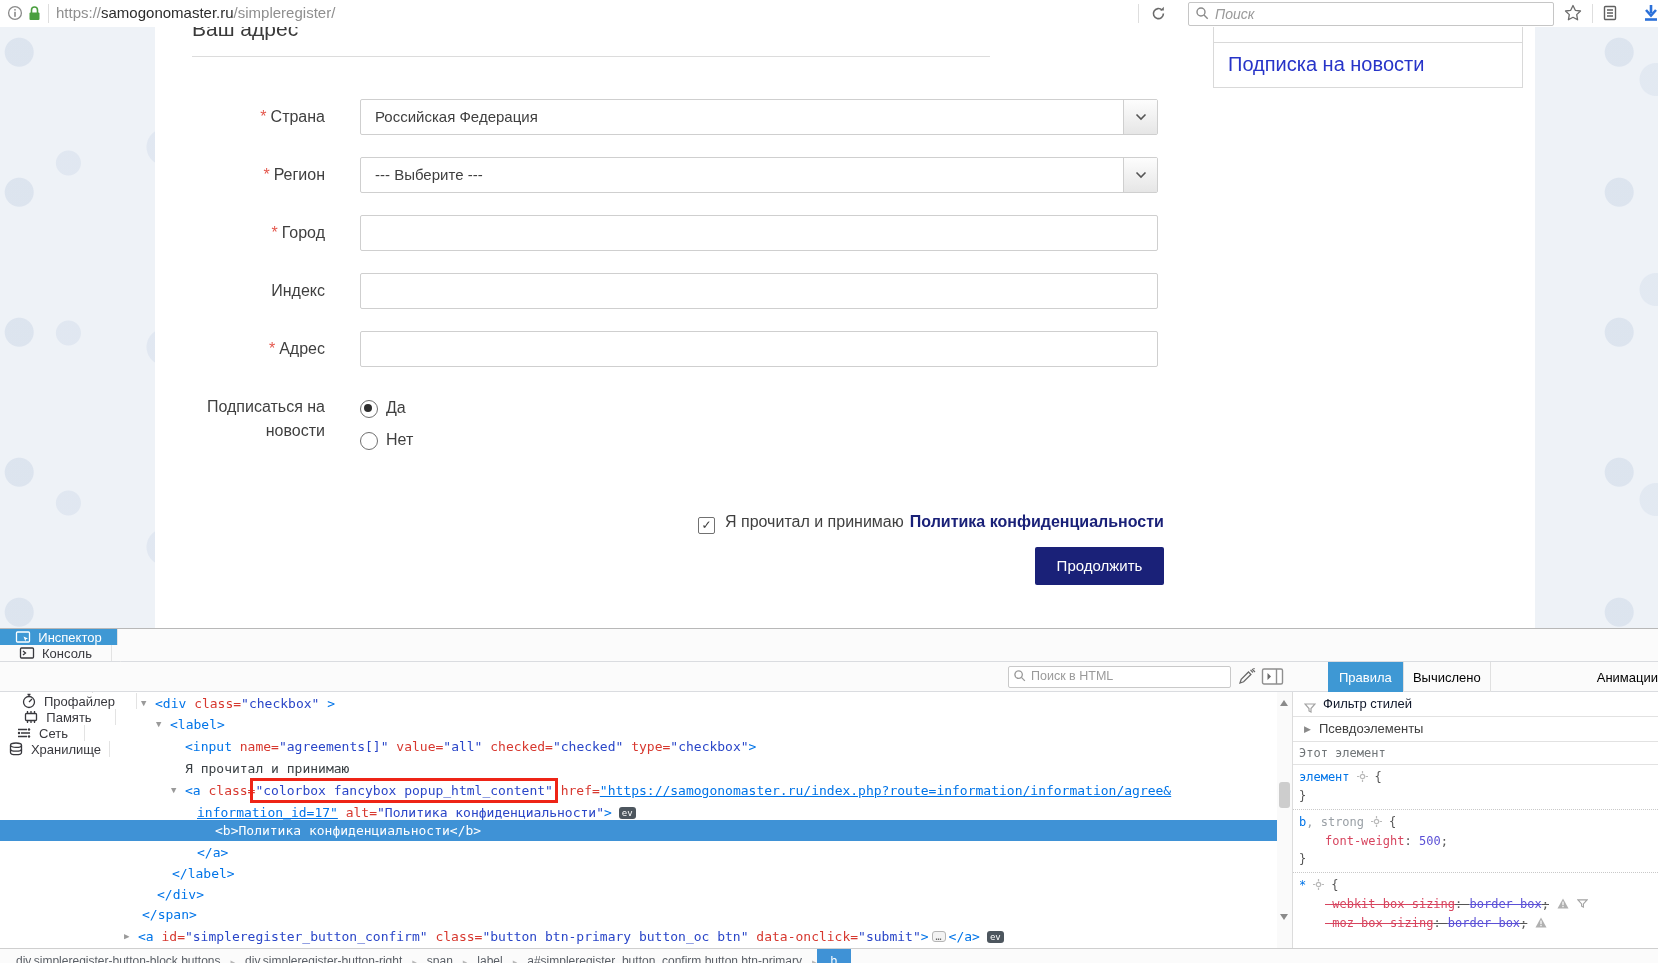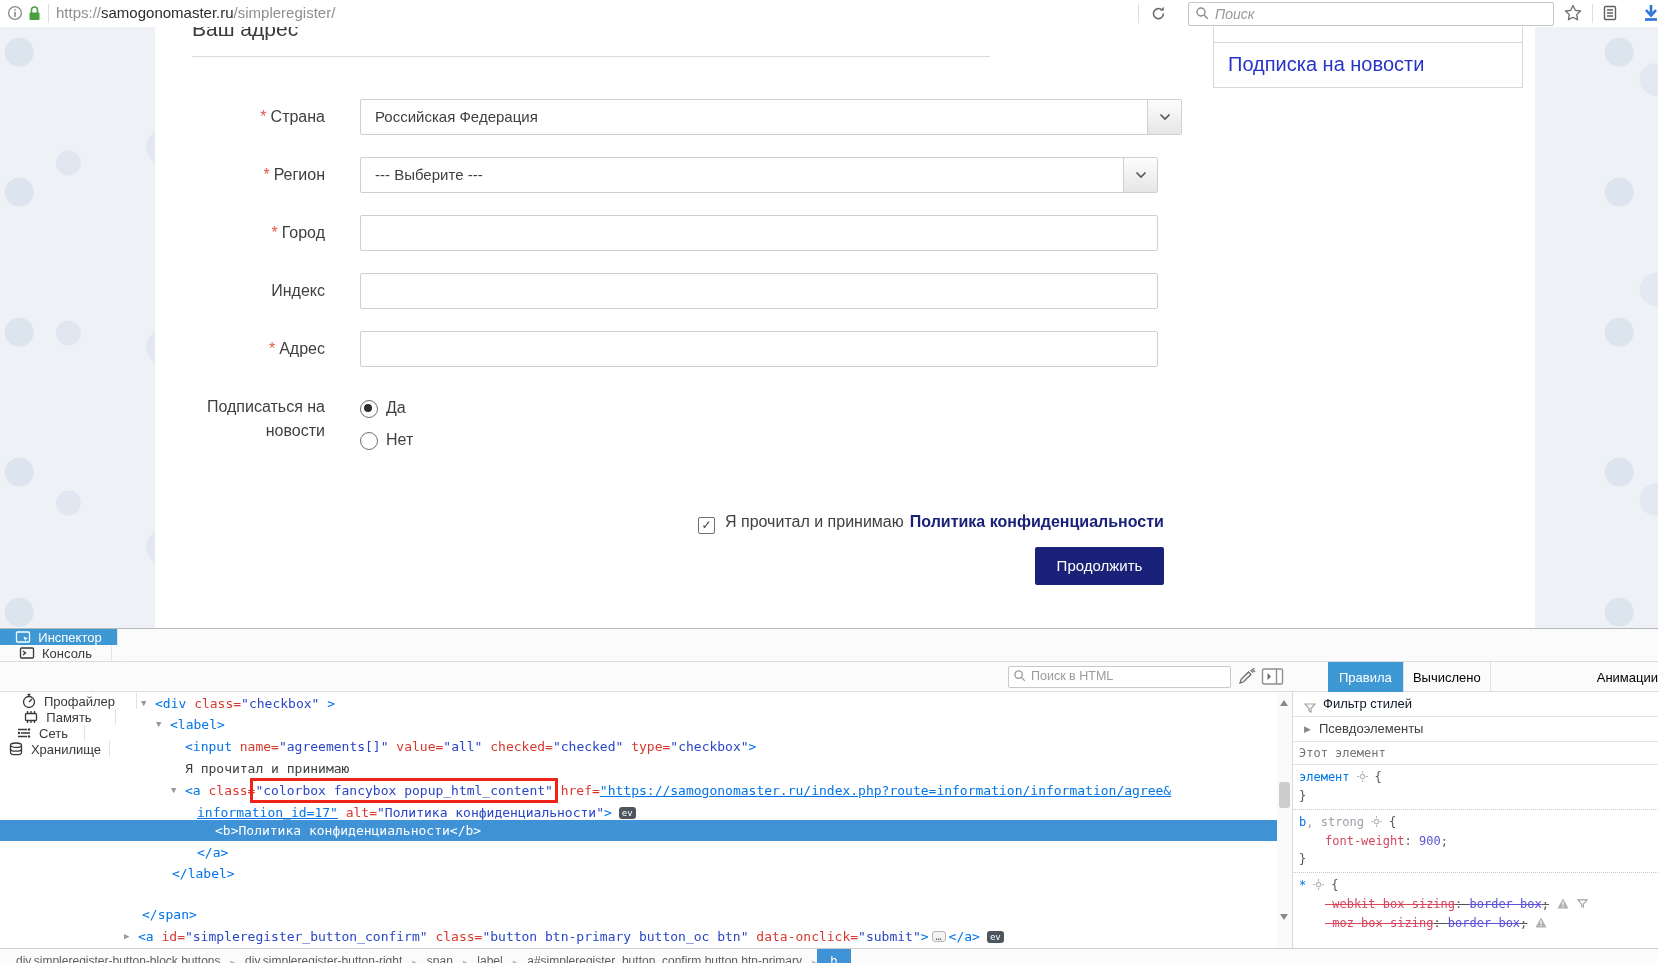--- a/index.html
+++ b/index.html
@@ -177,21 +177,21 @@
         </svg>
     </span>
   </div>
 
   <div id="page">
     <div id="content-white"></div>
     <div id="page-heading">Ваш адрес</div>
     <div id="heading-rule"></div>
     <div id="form-rows">
         <div class="f-label" style="top: 81px;"><span class="req">*</span>Страна</div>
-        <div class="f-input f-select" style="top: 72px; padding-left: 24px;">
+        <div class="f-input f-select" style="top: 72px;">
           <span class="val">Российская Федерация</span>
           <span class="arrow">
             <svg width="12" height="8" viewBox="0 0 12 8">
               <path d="M1.5 1.5L6 6l4.5-4.5" fill="none" stroke="#555" stroke-width="1.6"></path>
             </svg>
           </span>
         </div>
         <div class="f-label" style="top: 139px;"><span class="req">*</span>Регион</div>
         <div class="f-input f-select" style="top: 130px;">
           <span class="val">--- Выберите ---</span>
@@ -344,20 +344,21 @@
     <div id="dt-markup">
         <div class="mk-row" style="top: 1px;"><span class="mk-tw" style="left: 141px;">▼</span><span class="mk-line" style="padding-left: 155px;"><span class="mk-tag">&lt;div</span><span class="mk-attr"> class=</span><span class="mk-val">"checkbox"</span><span class="mk-tag"> &gt;</span></span></div>
         <div class="mk-row" style="top: 22px;"><span class="mk-tw" style="left: 156px;">▼</span><span class="mk-line" style="padding-left: 170px;"><span class="mk-tag">&lt;label&gt;</span></span></div>
         <div class="mk-row" style="top: 44px;"><span class="mk-line" style="padding-left: 185px;"><span class="mk-tag">&lt;input</span><span class="mk-attr"> name=</span><span class="mk-val">"agreements[]"</span><span class="mk-attr"> value=</span><span class="mk-val">"all"</span><span class="mk-attr"> checked=</span><span class="mk-val">"checked"</span><span class="mk-attr"> type=</span><span class="mk-val">"checkbox"</span><span class="mk-tag">&gt;</span></span></div>
         <div class="mk-row" style="top: 66px;"><span class="mk-line" style="padding-left: 185px;"><span class="mk-txt">Я прочитал и принимаю</span></span></div>
         <div class="mk-row" style="top: 88px;"><span class="mk-tw" style="left: 171px;">▼</span><span class="mk-line" style="padding-left: 185px;"><span class="mk-tag">&lt;a</span><span class="mk-attr"> class=</span><span class="mk-val mk-redbox">"colorbox fancybox popup_html_content"</span><span class="mk-attr"> href=</span><span class="mk-link">"https://samogonomaster.ru/index.php?route=information/information/agree&amp;</span></span></div>
         <div class="mk-row" style="top: 110px;"><span class="mk-line" style="padding-left: 197px;"><span class="mk-link">information_id=17"</span><span class="mk-attr"> alt=</span><span class="mk-val">"Политика конфиденциальности"</span><span class="mk-tag">&gt;</span><span class="mk-ev">ev</span></span></div>
         <div class="mk-row sel" style="top: 128px;"><span class="mk-line" style="padding-left: 215px;"><span class="mk-tag">&lt;b&gt;</span><span class="mk-txt">Политика конфиденциальности</span><span class="mk-tag">&lt;/b&gt;</span></span></div>
         <div class="mk-row" style="top: 150px;"><span class="mk-line" style="padding-left: 197px;"><span class="mk-tag">&lt;/a&gt;</span></span></div>
         <div class="mk-row" style="top: 171px;"><span class="mk-line" style="padding-left: 172px;"><span class="mk-tag">&lt;/label&gt;</span></span></div>
+        <div class="mk-row" style="top: 192px;"><span class="mk-line" style="padding-left: 157px;"><span class="mk-tag">&lt;/div&gt;</span></span></div>
         <div class="mk-row" style="top: 212px;"><span class="mk-line" style="padding-left: 142px;"><span class="mk-tag">&lt;/span&gt;</span></span></div>
         <div class="mk-row" style="top: 234px;"><span class="mk-tw" style="left: 124px;">▶</span><span class="mk-line" style="padding-left: 138px;"><span class="mk-tag">&lt;a</span><span class="mk-attr"> id=</span><span class="mk-val">"simpleregister_button_confirm"</span><span class="mk-attr"> class=</span><span class="mk-val">"button btn-primary button_oc btn"</span><span class="mk-attr"> data-onclick=</span><span class="mk-val">"submit"</span><span class="mk-tag">&gt;</span><span class="mk-more">…</span><span class="mk-tag">&lt;/a&gt;</span><span class="mk-ev">ev</span></span></div>
         <div class="mk-row" style="top: 255px;"><span class="mk-line" style="padding-left: 132px;"></span></div>
       </div>
 
     <div id="dt-scroll">
       <span class="arr up"></span>
       <span class="thumb"></span>
       <span class="arr down"></span>
     </div>
@@ -383,21 +384,21 @@
                 <path d="M5.5 0v2.2M5.5 8.8V11M0 5.5h2.2M8.8 5.5H11" stroke="#b9b9b9" stroke-width="1.2"></path>
               </svg></span><span class="punct">{</span></div>
         <div class="ln"><span class="punct">}</span></div>
       </div>
 
       <div class="r-rule">
         <div class="ln"><span class="sel-blue">b</span><span class="sel-grey">, strong</span><span class="gear"><svg width="11" height="11" viewBox="0 0 11 11">
                 <circle cx="5.5" cy="5.5" r="2.2" fill="none" stroke="#b9b9b9" stroke-width="1.2"></circle>
                 <path d="M5.5 0v2.2M5.5 8.8V11M0 5.5h2.2M8.8 5.5H11" stroke="#b9b9b9" stroke-width="1.2"></path>
               </svg></span><span class="punct">{</span></div>
-        <div class="ln decl"><span class="prop">font-weight</span><span class="punct">: </span><span class="pval">900</span><span class="punct">;</span></div>
+        <div class="ln decl"><span class="prop">font-weight</span><span class="punct">: </span><span class="pval">500</span><span class="punct">;</span></div>
         <div class="ln"><span class="punct">}</span></div>
       </div>
 
       <div class="r-rule" style="border-bottom:none;">
         <div class="ln"><span class="sel-blue">*</span><span class="gear"><svg width="11" height="11" viewBox="0 0 11 11">
                 <circle cx="5.5" cy="5.5" r="2.2" fill="none" stroke="#b9b9b9" stroke-width="1.2"></circle>
                 <path d="M5.5 0v2.2M5.5 8.8V11M0 5.5h2.2M8.8 5.5H11" stroke="#b9b9b9" stroke-width="1.2"></path>
               </svg></span><span class="punct">{</span></div>
         <div class="ln decl struck"><span class="prop">-webkit-box-sizing</span><span class="punct">: </span><span class="pval">border-box</span><span class="punct">;</span><span class="d-ic"><svg width="12" height="11" viewBox="0 0 12 11">
                 <path d="M6 0.5L11.5 10.5H0.5z" fill="#b0b0b0"></path>

